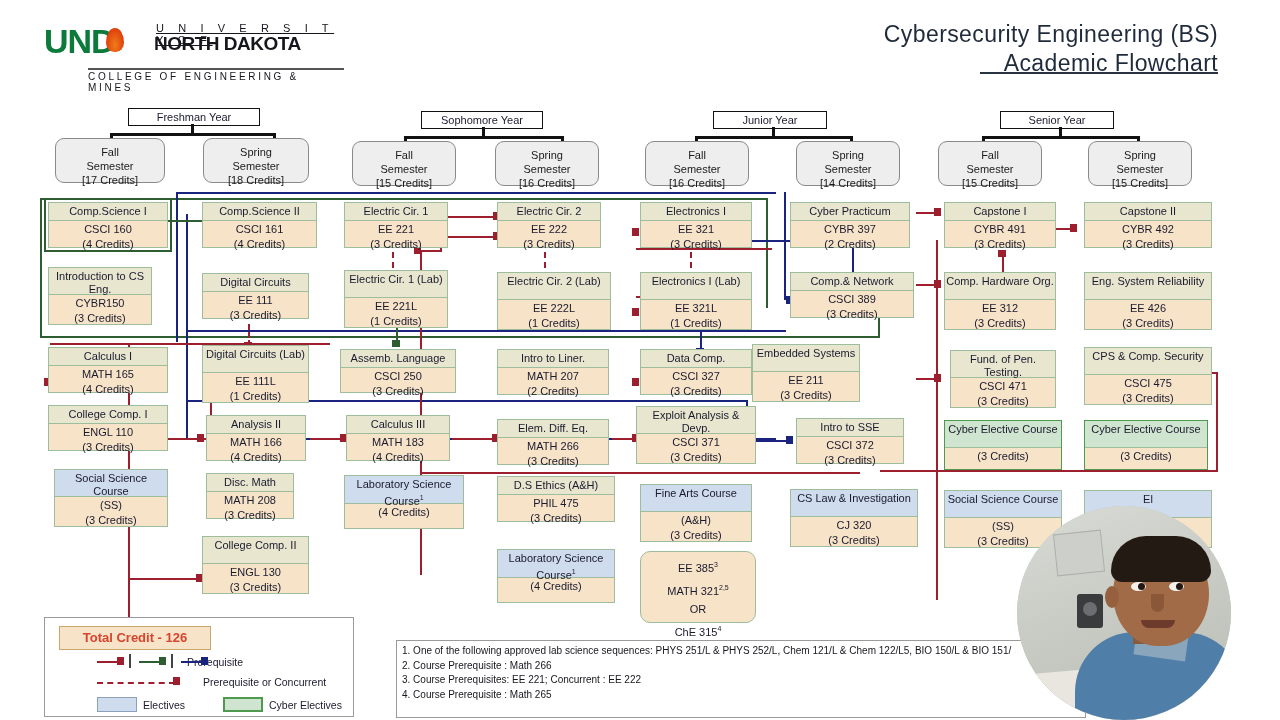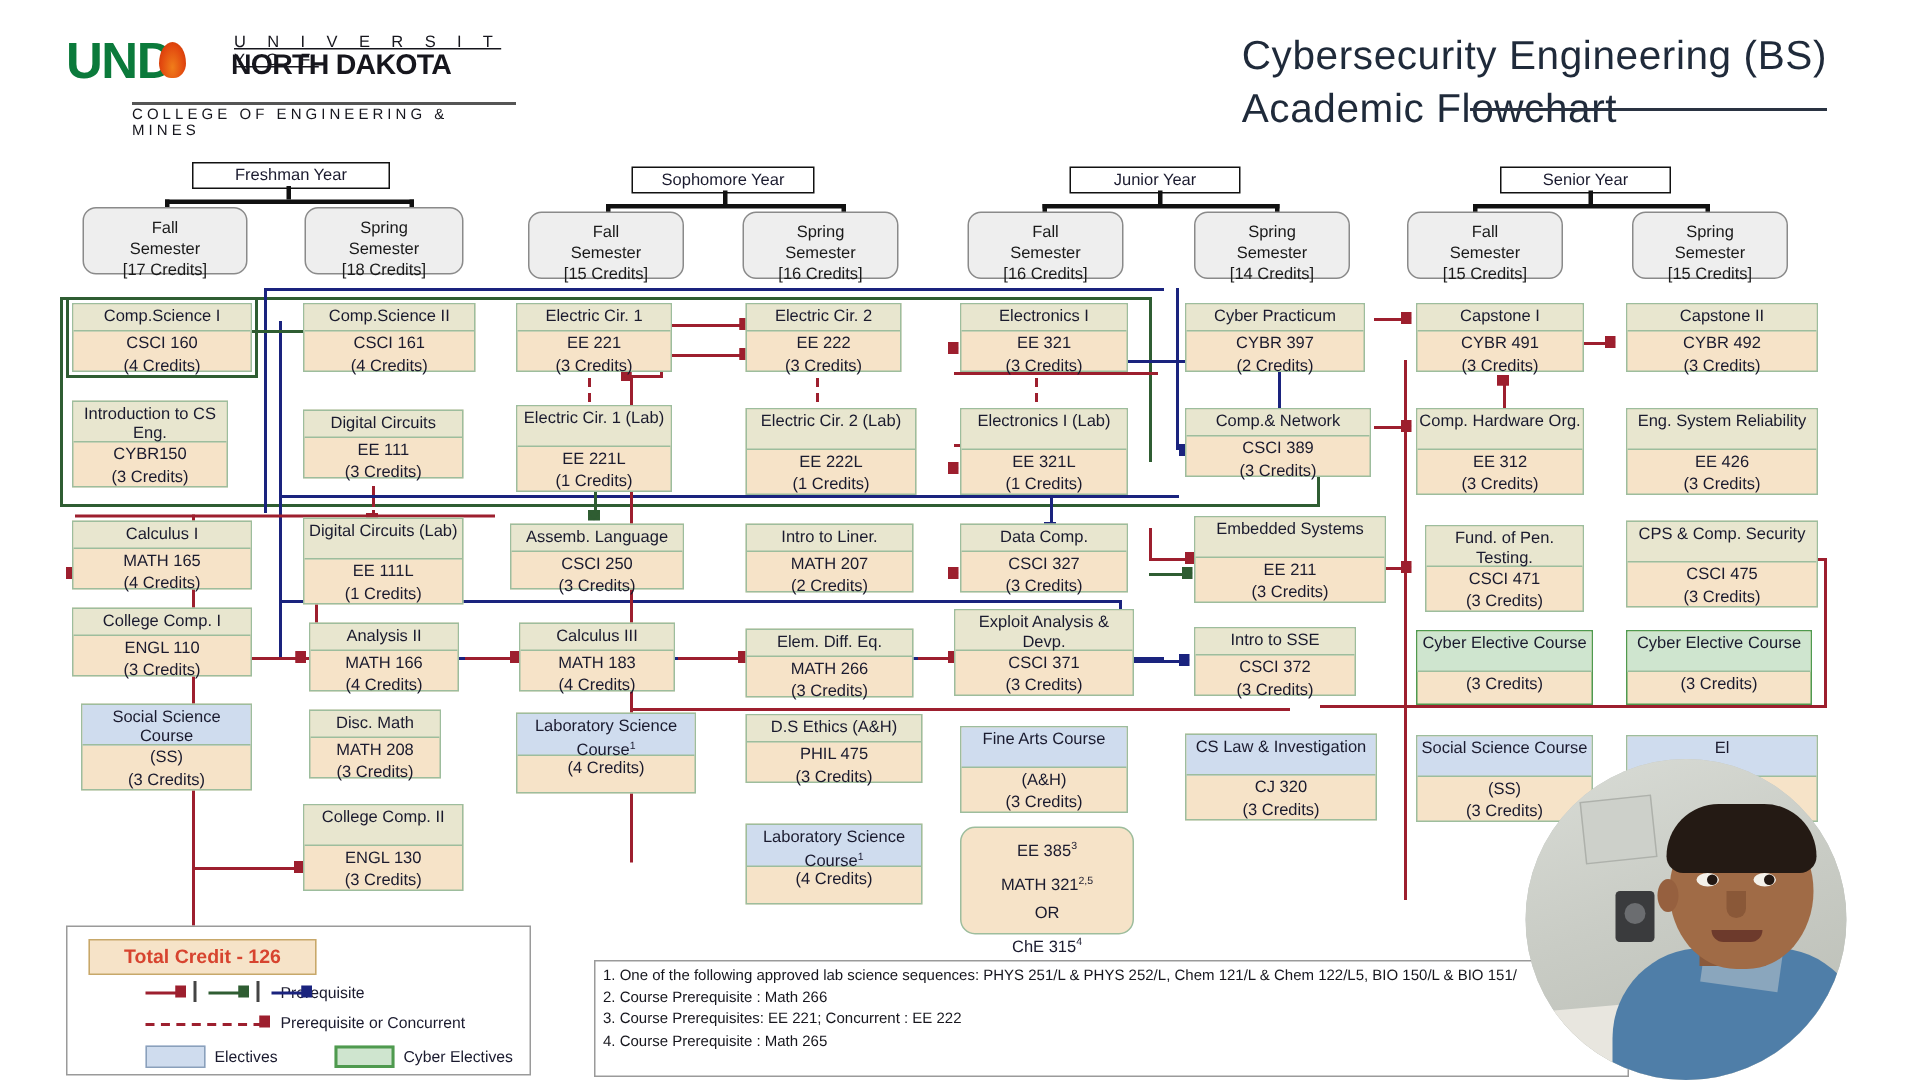--- a/index.html
+++ b/index.html
@@ -12,21 +12,21 @@
 
   
   #logo{position:absolute;left:44px;top:16px;width:300px;height:56px;}
   #logo .und-mark{position:absolute;left:0;top:6px;font-size:34px;font-weight:bold;letter-spacing:-1px;color:#0b7a3b;font-family:"Liberation Sans",sans-serif;}
   #logo .und-flame{position:absolute;left:62px;top:12px;width:18px;height:24px;background:radial-gradient(ellipse at 50% 70%,#f07d1a 0%,#e2480f 60%,#c03000 100%);border-radius:50% 50% 45% 45%/60% 60% 40% 40%;}
   #logo .uni-of{position:absolute;left:112px;top:6px;font-size:11px;letter-spacing:5.6px;color:#16161d;text-decoration:underline;}
   #logo .nd{position:absolute;left:110px;top:17px;font-size:19px;font-weight:bold;letter-spacing:-0.5px;color:#16161d;}
   #logo .rule{position:absolute;left:44px;top:52px;width:256px;height:2px;background:#555;}
   #logo .coem{position:absolute;left:44px;top:55px;font-size:10px;letter-spacing:2.7px;color:#16161d;}
 
-  #doc-title{position:absolute;right:62px;top:20px;font-size:27px;line-height:1.28;color:#1f2a3a;letter-spacing:0.4px;}
+  #doc-title{position:absolute;right:62px;top:20px;text-align:right;font-size:23px;line-height:1.28;color:#1f2a3a;letter-spacing:0.4px;}
   #title-rule{position:absolute;right:62px;top:72px;width:238px;height:2px;background:#2a3342;}
 
   
   .year-label{position:absolute;border:1px solid #111;background:#fff;font-size:11px;text-align:center;line-height:16px;height:16px;}
   .bracket{position:absolute;}
   .bracket .hbar{position:absolute;left:0;top:0;height:3px;background:#111;width:100%;}
   .bracket .lleg,.bracket .rleg,.bracket .cleg{position:absolute;top:0;width:3px;background:#111;}
   .bracket .lleg{left:0;height:10px;}
   .bracket .rleg{right:0;height:10px;}
   .bracket .cleg{height:9px;top:-9px;}
@@ -427,21 +427,21 @@
   <div class="cbox" style="left:790px;top:202px;width:120px;height:46px;">
     <div class="hd">Cyber Practicum</div>
     <div class="bd">CYBR 397</div>
     <div class="bd" style="border:0;padding-top:0;">(2 Credits)</div>
   </div>
   <div class="cbox" style="left:790px;top:272px;width:124px;height:46px;">
     <div class="hd">Comp.&amp; Network</div>
     <div class="bd">CSCI 389</div>
     <div class="bd" style="border:0;padding-top:0;">(3 Credits)</div>
   </div>
-  <div class="cbox" style="left:796px;top:344px;width:128px;height:58px;">
+  <div class="cbox" style="left:752px;top:344px;width:108px;height:58px;">
     <div class="hd" style="height:27px;">Embedded Systems</div>
     <div class="bd">EE 211</div>
     <div class="bd" style="border:0;padding-top:0;">(3 Credits)</div>
   </div>
   <div class="cbox" style="left:796px;top:418px;width:108px;height:46px;">
     <div class="hd">Intro to SSE</div>
     <div class="bd">CSCI 372</div>
     <div class="bd" style="border:0;padding-top:0;">(3 Credits)</div>
   </div>
   <div class="cbox elective" style="left:790px;top:489px;width:128px;height:58px;">
@@ -505,21 +505,21 @@
     <div class="lg-row" style="left:142px;top:38px;">Prerequisite</div>
     <div class="ln h red" style="left:52px;top:43px;width:22px;"></div>
     <div class="arrow ar-r red" style="left:72px;top:39px;"></div>
     <div class="ln v" style="left:84px;top:36px;height:14px;background:#444;"></div>
     <div class="ln h grn" style="left:94px;top:43px;width:22px;"></div>
     <div class="arrow ar-r grn" style="left:114px;top:39px;"></div>
     <div class="ln v" style="left:126px;top:36px;height:14px;background:#444;"></div>
     <div class="ln h blu" style="left:136px;top:43px;width:22px;"></div>
     <div class="arrow ar-r blu" style="left:156px;top:39px;"></div>
 
-    <div class="lg-row" style="left:142px;top:58px;">Prerequisite or Concurrent</div>
+    <div class="lg-row" style="left:158px;top:58px;">Prerequisite or Concurrent</div>
     <div class="ln h" style="left:52px;top:64px;width:78px;height:0;border-top:2px dashed #9d1f2e;"></div>
     <div class="arrow ar-r red" style="left:128px;top:59px;"></div>
 
     <div class="swatch sw-elect" style="left:52px;top:79px;"></div>
     <div class="lg-row" style="left:98px;top:81px;">Electives</div>
     <div class="swatch sw-cyber" style="left:178px;top:79px;"></div>
     <div class="lg-row" style="left:224px;top:81px;">Cyber Electives</div>
   </div>
 
   <div id="notes">

